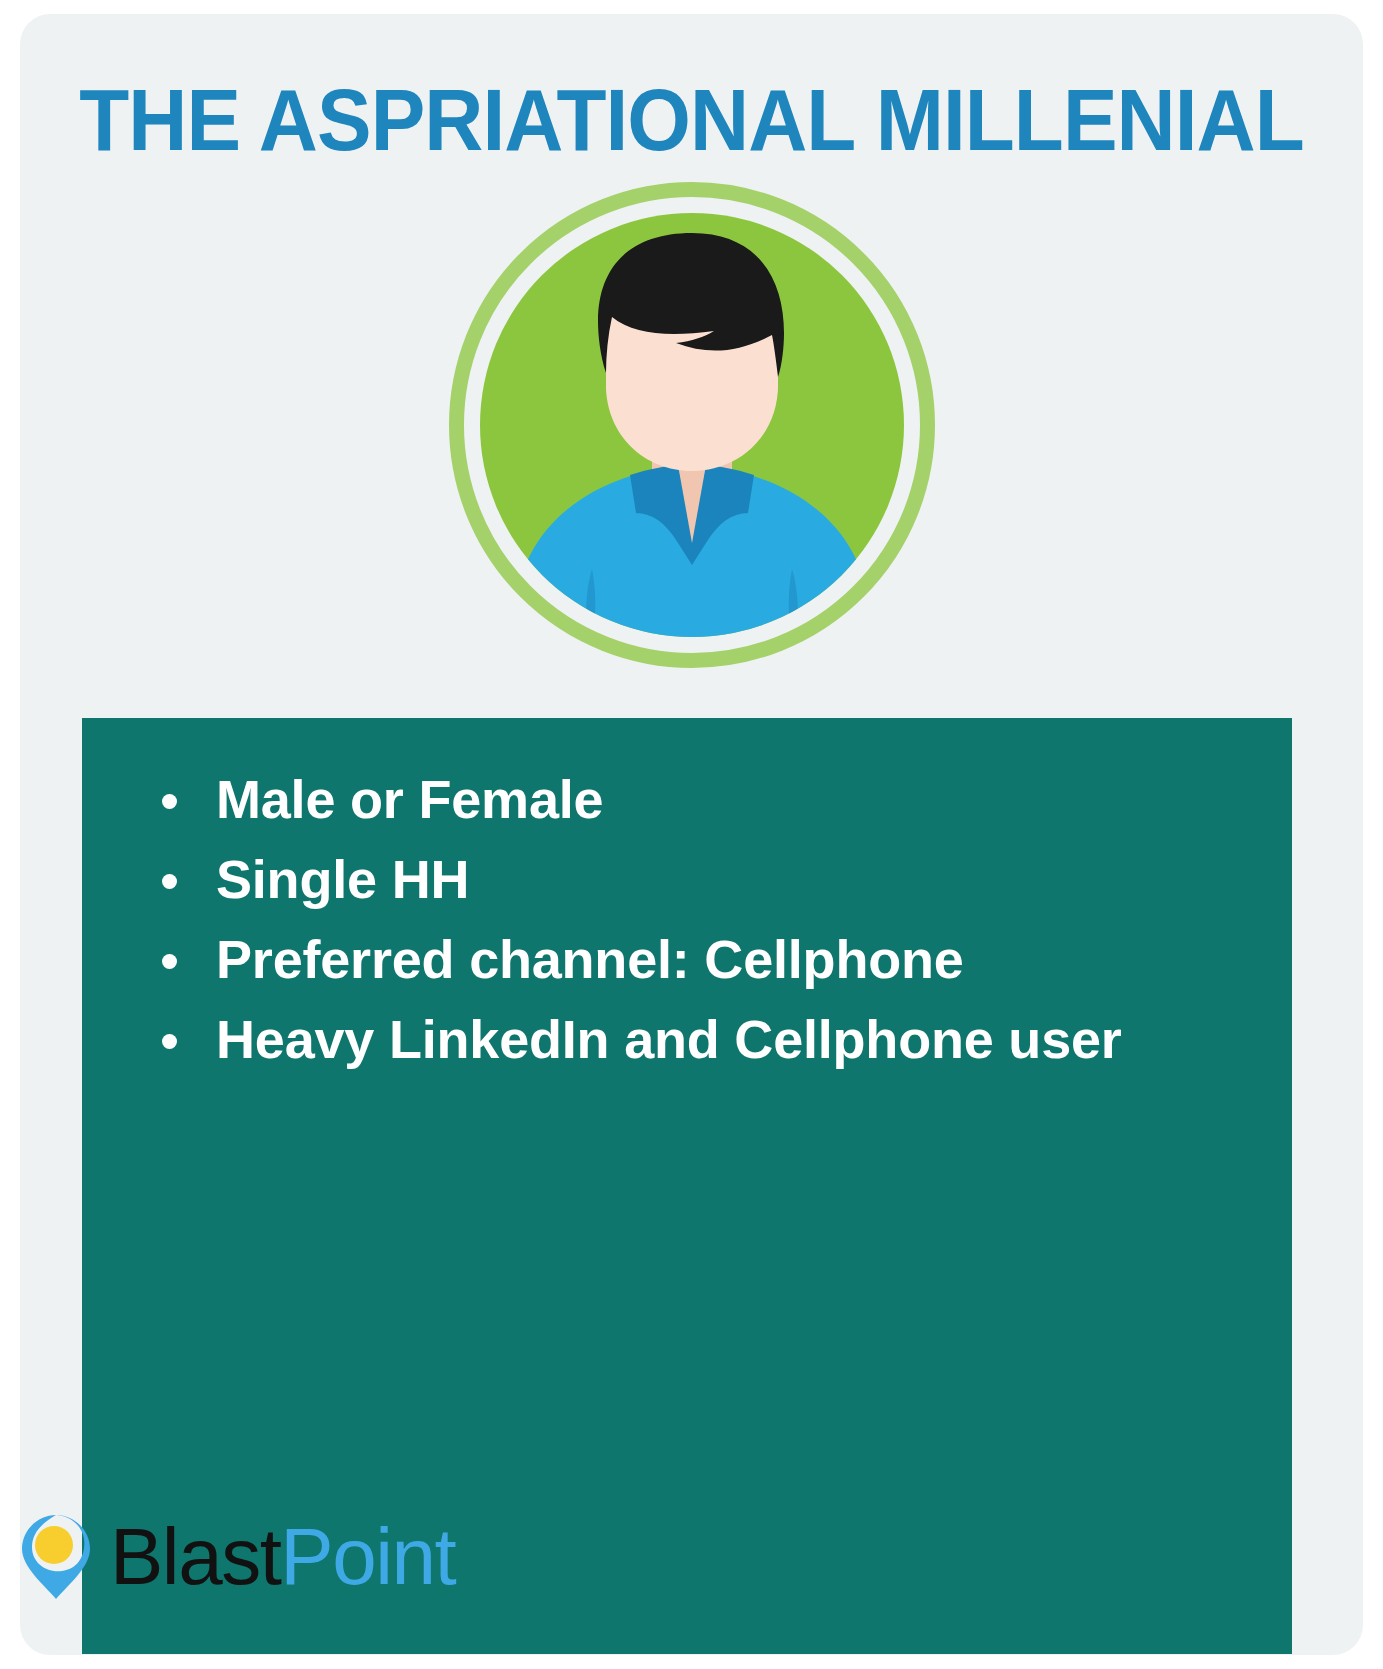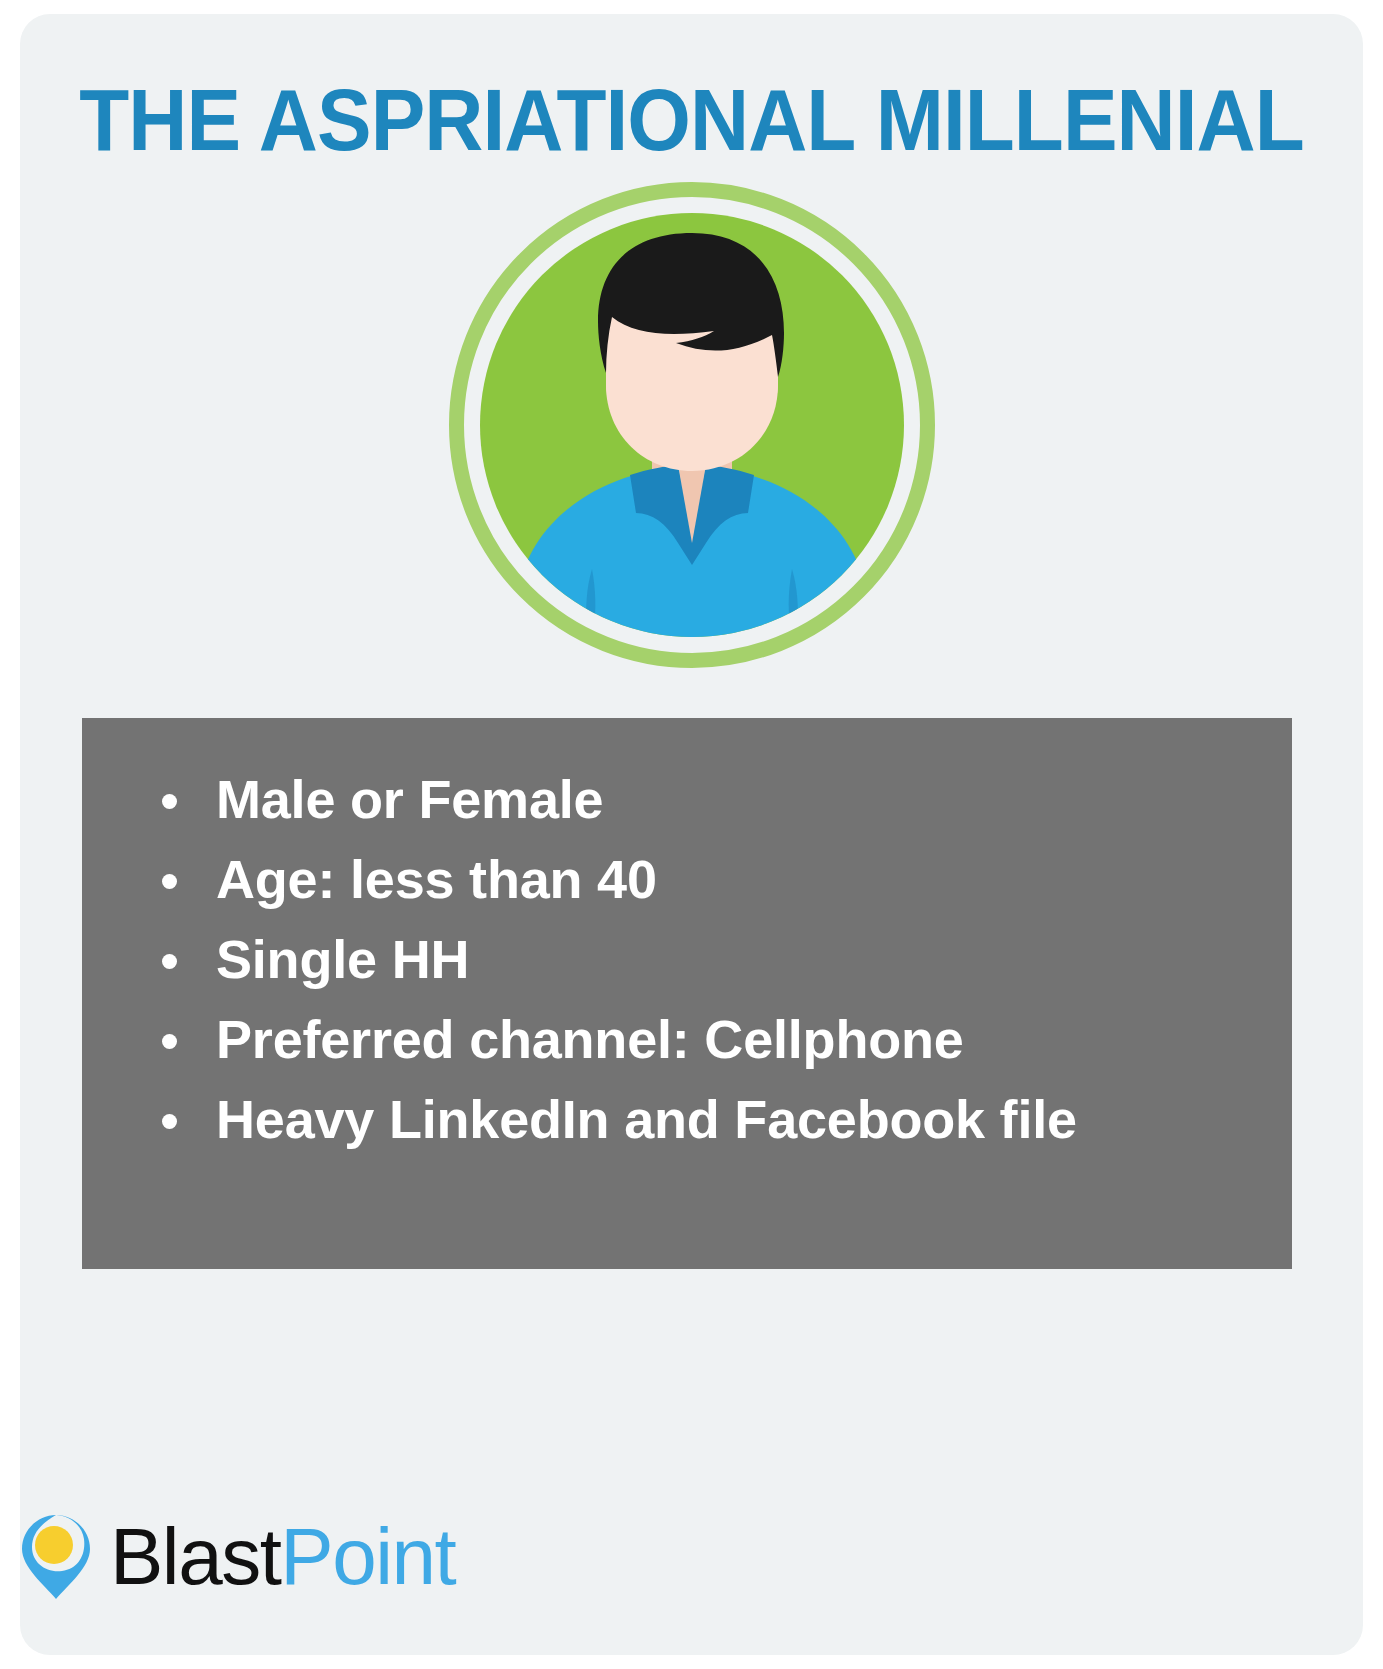--- a/index.html
+++ b/index.html
@@ -74,22 +74,22 @@
     position: absolute;
     inset: 0;
   }
 
   
   .traits-panel {
     position: absolute;
     left: 62px;
     top: 704px;
     width: 1210px;
-    height: 551px;
-    background: #737373;
+    height: 936px;
+    background: #0f766e;
     box-sizing: border-box;
     padding: 42px 36px 30px 72px;
   }
   .traits-list {
     margin: 0;
     padding: 0;
     list-style: none;
   }
   .trait-item {
     position: relative;
@@ -166,24 +166,23 @@
         <path d="M212 36 c56 0 86 38 86 92 v44 c0 50 -38 86 -86 86 s-86 -36 -86 -86 v-44 c0 -54 30 -92 86 -92 z" fill="#fbe0d2"></path>
 
         <path d="M212 20 c64 0 92 44 92 100 c0 14 -2 32 -6 44 c-2 -16 -4 -32 -6 -42 c-34 18 -64 20 -96 8 c16 -2 28 -6 38 -12 c-44 6 -80 4 -102 -14 c-4 18 -6 38 -6 56 c-6 -18 -8 -38 -8 -52 c0 -52 30 -88 94 -88 z" fill="#1a1a1a"></path>
       </svg>
     </div>
   </div>
 
   <div class="traits-panel">
     <ul class="traits-list">
       <li class="trait-item">Male or Female</li>
-      <li class="trait-item">Age: less than 40</li>
       <li class="trait-item">Single HH</li>
       <li class="trait-item">Preferred channel: Cellphone</li>
-      <li class="trait-item">Heavy LinkedIn and Facebook file</li>
+      <li class="trait-item">Heavy LinkedIn and Cellphone user</li>
     </ul>
   </div>
 
   <div class="brand-logo">
     <svg class="logo-mark" viewBox="0 0 72 88">
       <path d="M36 2 C 54 2 70 17 70 36 C 70 54 48 72 36 86 C 24 72 2 54 2 36 C 2 17 18 2 36 2 Z
                M36 2 C 22 10 12 20 12 34 C 12 50 26 60 42 58 C 58 56 66 42 64 26 C 62 12 50 3 36 2 Z" fill="#3fa9e5"></path>
       <path d="M36 6 C 24 12 16 22 16 34 C 16 48 28 57 41 55 C 55 53 62 40 60 27 C 58 15 48 7 36 6 Z" fill="#eff2f3"></path>
       <circle cx="34" cy="32" r="19" fill="#f7ce2e"></circle>
     </svg>

